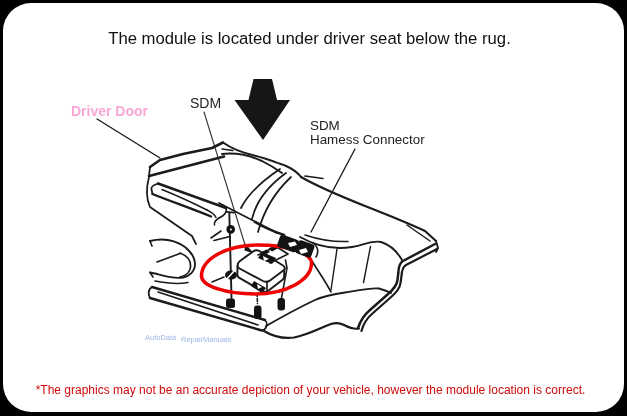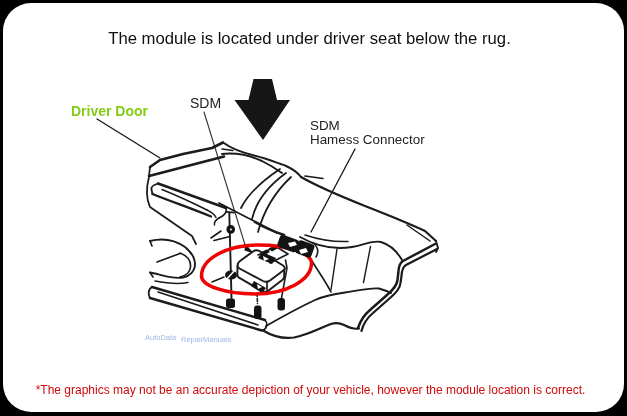--- a/index.html
+++ b/index.html
@@ -2,21 +2,21 @@
 <html><head>
 <meta charset="utf-8">
 <style>
   html,body{margin:0;padding:0;}
   body{width:627px;height:416px;background:#000;position:relative;overflow:hidden;
        font-family:"Liberation Sans", sans-serif;}
   .panel{position:absolute;left:3px;top:3px;width:621px;height:409px;background:#fff;
          border-radius:28px;}
   .title{position:absolute;left:-4px;top:29px;width:627px;text-align:center;
          font-size:16.7px;color:#111;}
-  .dd{position:absolute;left:71px;top:103px;font-size:14px;font-weight:bold;color:#84cc16;}
+  .dd{position:absolute;left:71px;top:103px;font-size:14px;font-weight:bold;color:#f9a8d4;}
   .sdm1{position:absolute;left:190px;top:94.5px;font-size:14px;color:#222;}
   .sdm2{position:absolute;left:310px;top:119px;font-size:13.4px;line-height:13.5px;color:#222;}
   .foot{position:absolute;left:-3px;top:383px;width:627px;text-align:center;
         font-size:12px;color:#cf0a0a;}
   svg{position:absolute;left:0;top:0;}
 </style>
 </head>
 <body>
 <div class="panel"></div>
 <div class="title">The module is located under driver seat below the rug.</div>

